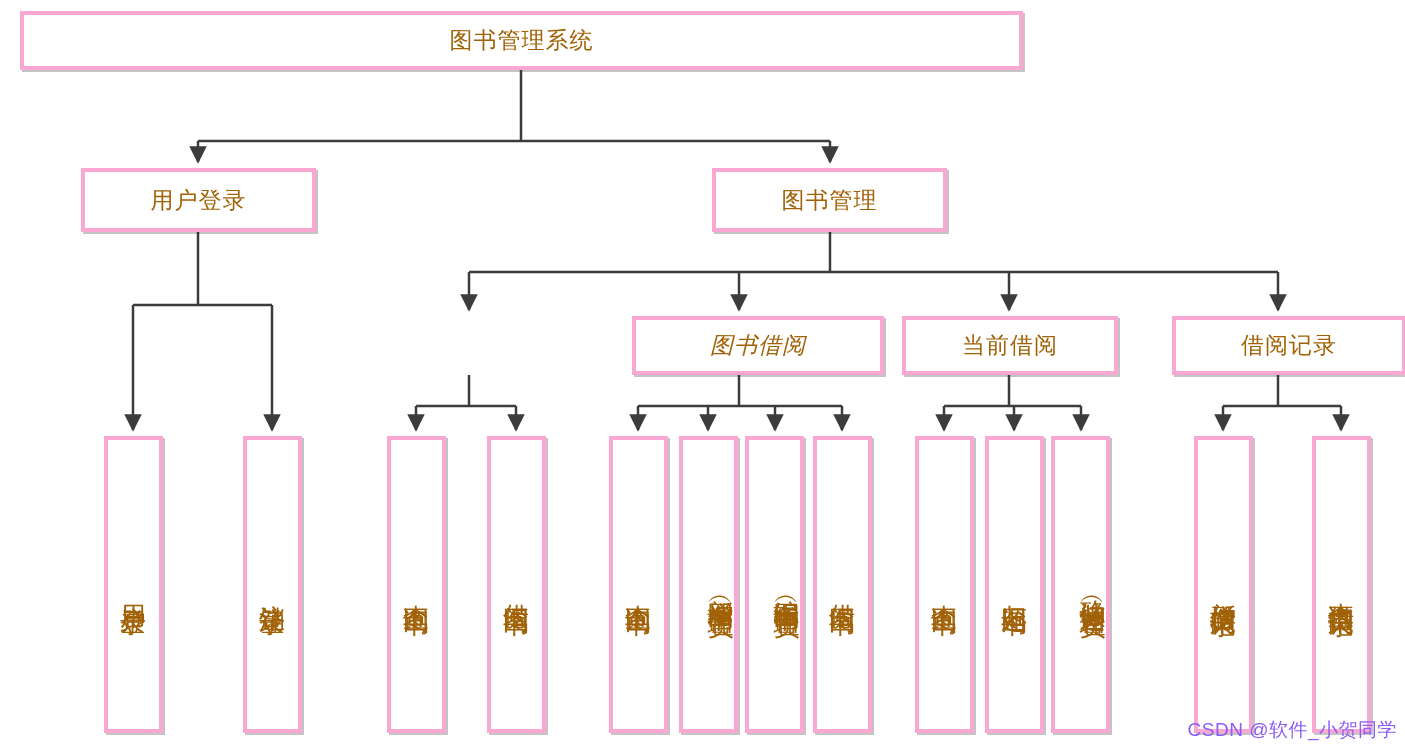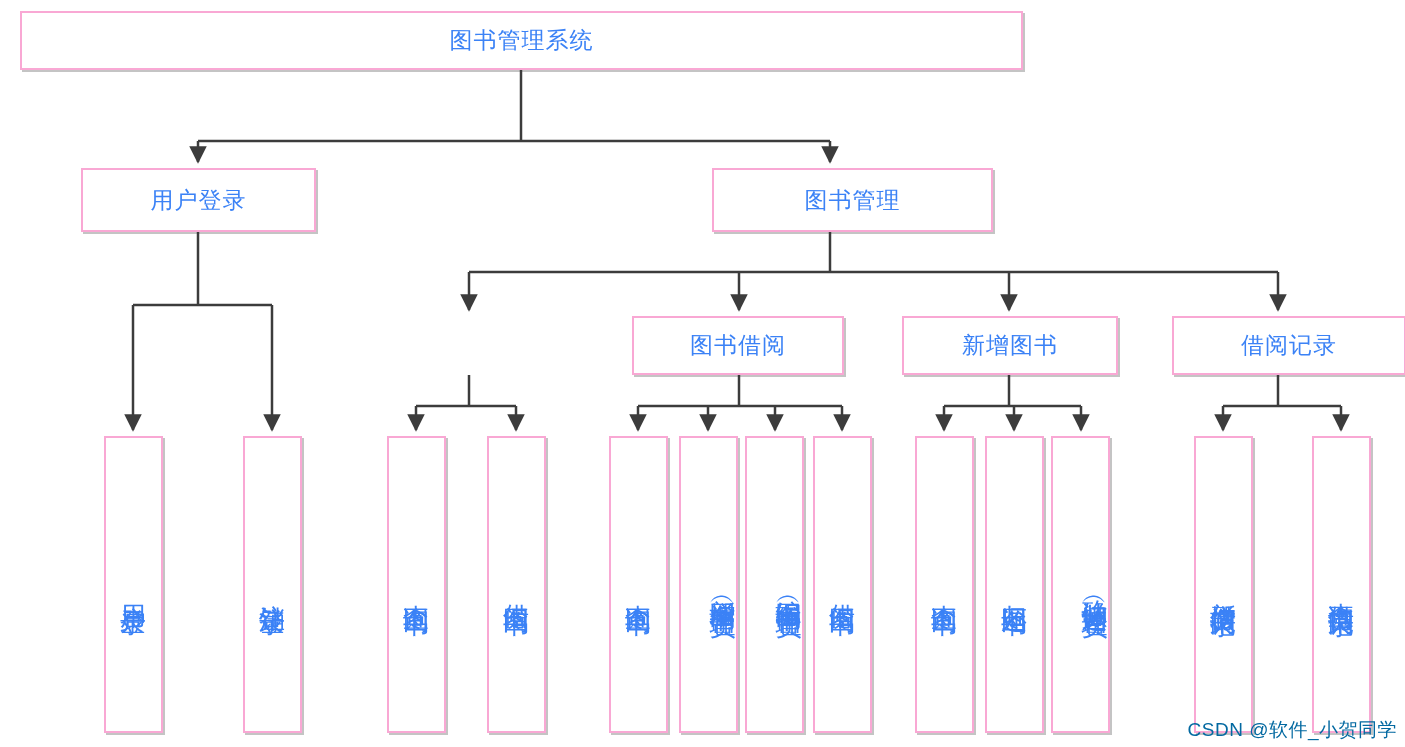--- a/index.html
+++ b/index.html
@@ -21,26 +21,26 @@
     position: absolute;
     top: 0;
     left: 0;
     width: 1405px;
     height: 747px;
   }
   .node-box {
     position: absolute;
     box-sizing: border-box;
     background: #ffffff;
-    border: 2px solid #f9a8d4;
+    border: 4px solid #f9a8d4;
     box-shadow: 2px 2px 0 rgba(60,60,60,0.30);
     display: flex;
     align-items: center;
     justify-content: center;
-    color: #3b82f6;
+    color: #a16207;
   }
   .node-h {
     font-size: 23px;
     letter-spacing: 1px;
     white-space: nowrap;
   }
   .node-v {
     writing-mode: vertical-rl;
     text-orientation: upright;
     font-size: 26px;
@@ -54,21 +54,21 @@
     justify-content: center;
   }
   .node-v.mid {
     align-items: center;
   }
   .watermark {
     position: absolute;
     right: 8px;
     bottom: 4px;
     font-size: 19px;
-    color: #0369a1;
+    color: #8b5cf6;
     letter-spacing: 0.5px;
     white-space: nowrap;
     pointer-events: none;
   }
 </style>
 </head>
 <body>
 
 <div id="diagram-root">
 
@@ -122,29 +122,29 @@
     </g>
   </svg>
 
   <div class="node-box node-h" style="left:20px; top:11px; width:1003px; height:59px;">
     <span>图书管理系统</span>
   </div>
 
   <div class="node-box node-h" style="left:81px; top:168px; width:235px; height:64px;">
     <span>用户登录</span>
   </div>
-  <div class="node-box node-h" style="left:712px; top:168px; width:281px; height:64px;">
+  <div class="node-box node-h" style="left:712px; top:168px; width:235px; height:64px;">
     <span>图书管理</span>
   </div>
 
-  <div class="node-box node-h" style="left:632px; top:316px; width:212px; height:59px;">
+  <div class="node-box node-h" style="left:632px; top:316px; width:252px; height:59px;font-style:italic;">
     <span>图书借阅</span>
   </div>
   <div class="node-box node-h" style="left:902px; top:316px; width:216px; height:59px;">
-    <span>新增图书</span>
+    <span>当前借阅</span>
   </div>
   <div class="node-box node-h" style="left:1172px; top:316px; width:234px; height:59px;">
     <span>借阅记录</span>
   </div>
 
   <div class="node-box node-v mid" style="left:104px; top:436px; width:59px; height:297px;">
     <span>用户登录</span>
   </div>
   <div class="node-box node-v mid" style="left:243px; top:436px; width:59px; height:297px;">
     <span>注销登录</span>

